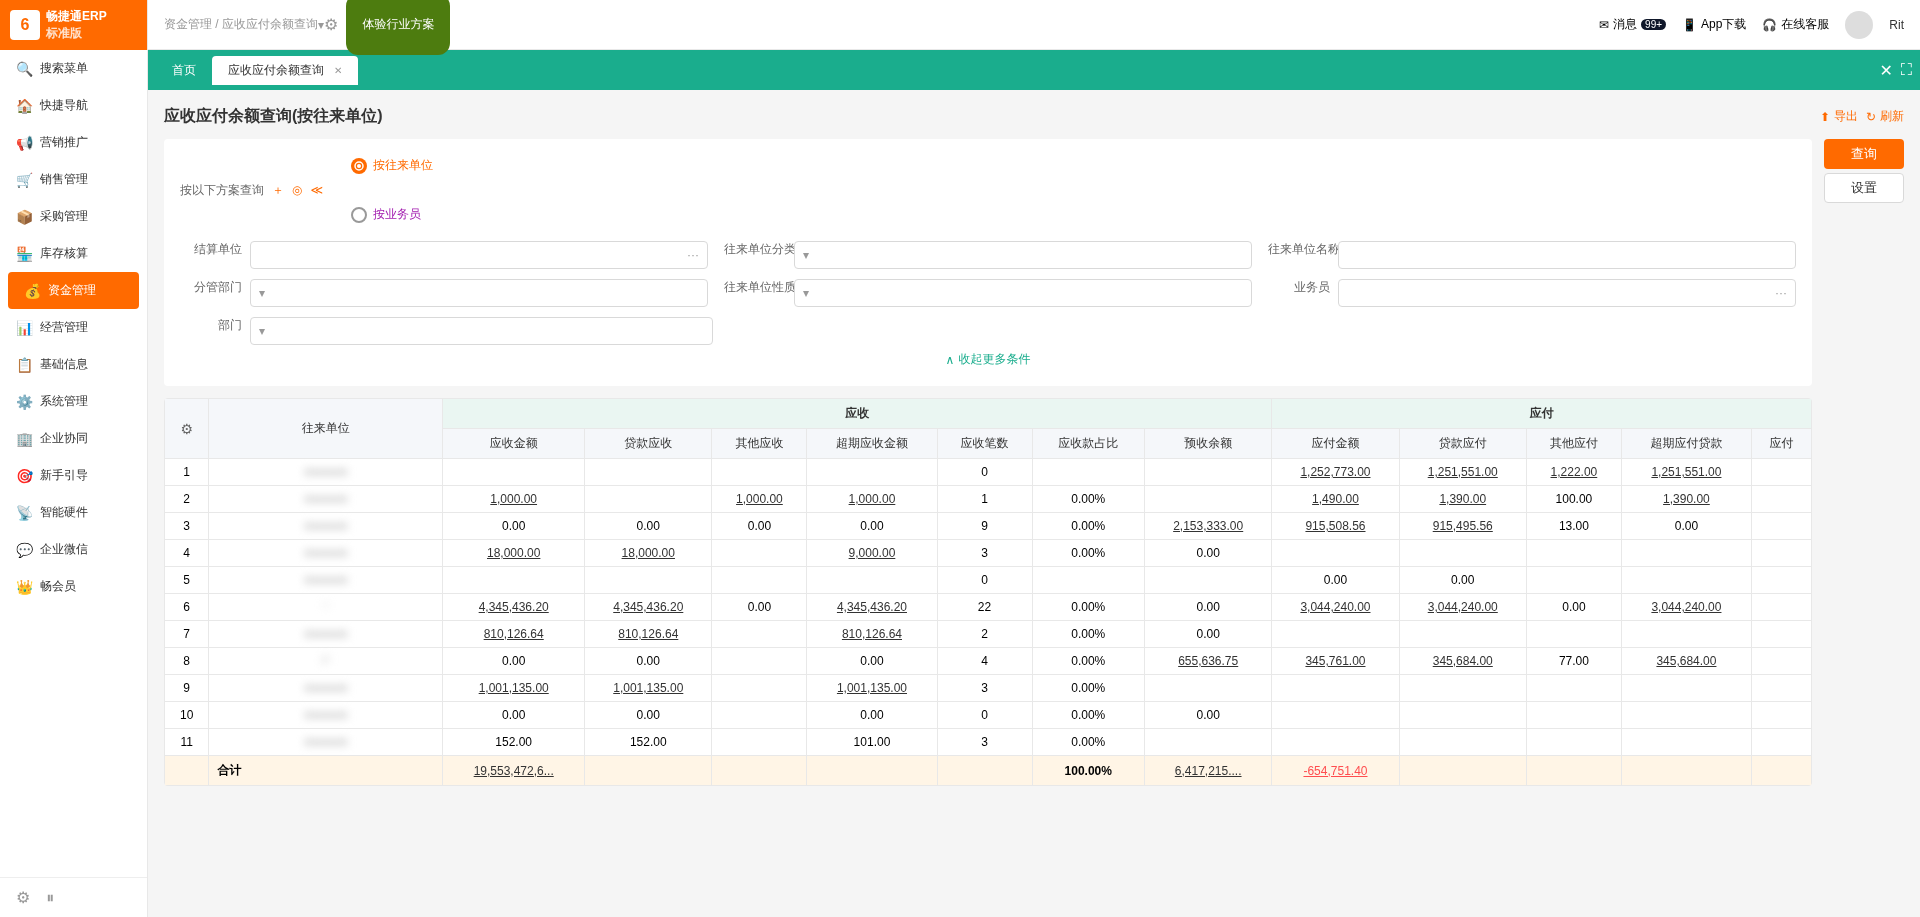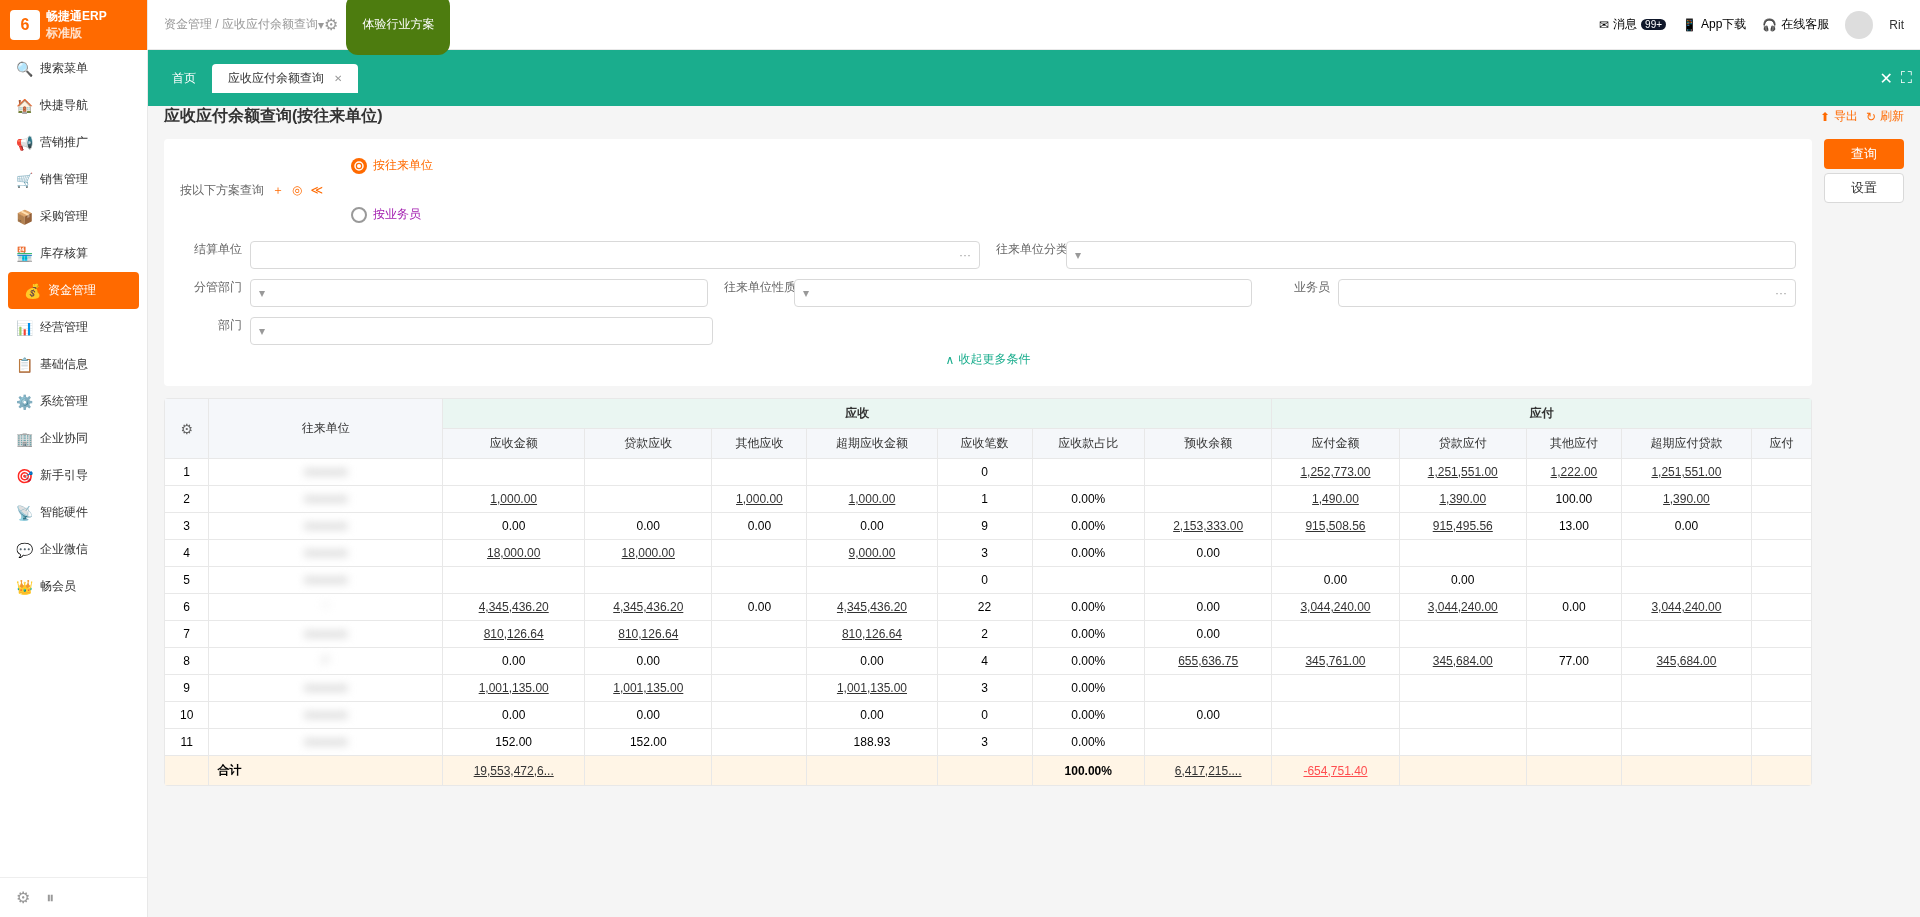--- a/index.html
+++ b/index.html
@@ -59,21 +59,21 @@
     .header-app { cursor: pointer; display: flex; align-items: center; gap: 4px; }
     .header-service { cursor: pointer; display: flex; align-items: center; gap: 4px; }
     .header-avatar {
       width: 28px; height: 28px; background: #ddd; border-radius: 50%;
       cursor: pointer;
     }
     .header-user { color: #333; cursor: pointer; }
 
     
     .tab-bar {
-      position: fixed; left: 148px; top: 50px; right: 0; height: 56px;
+      position: fixed; left: 148px; top: 50px; right: 0; height: 40px;
       background: #1aad8d; display: flex; align-items: center;
       padding: 0 8px; z-index: 99;
     }
     .tab-item {
       padding: 6px 16px; cursor: pointer; color: #fff; font-size: 13px;
       display: flex; align-items: center; gap: 6px; border-radius: 4px 4px 0 0;
     }
     .tab-item.active { background: #fff; color: #333; }
     .tab-close { color: #999; cursor: pointer; font-size: 10px; margin-left: 4px; }
     .tab-bar-right { margin-left: auto; display: flex; align-items: center; gap: 8px; }
@@ -335,20 +335,24 @@
               <span class="filter-label">结算单位</span>
               <div class="filter-input">
                 <span style="margin-left:auto;">···</span>
               </div>
             </div>
             <div class="filter-group">
               <span class="filter-label">往来单位分类</span>
               <div class="filter-select">
                 <span>▾</span>
               </div>
+            </div>
+            <div class="filter-group">
+              <span class="filter-label">往来单位名称</span>
+              <div class="filter-input"></div>
             </div>
           </div>
 
           <div class="filter-row">
             <div class="filter-group">
               <span class="filter-label">分管部门</span>
               <div class="filter-select">
                 <span>▾</span>
               </div>
             </div>
@@ -568,21 +572,21 @@
                 <td></td>
                 <td></td>
                 <td></td>
               </tr>
               <tr>
                 <td>11</td>
                 <td><span class="blurred">■■■■■■</span></td>
                 <td>152.00</td>
                 <td>152.00</td>
                 <td></td>
-                <td>188.93</td>
+                <td>101.00</td>
                 <td>3</td>
                 <td>0.00%</td>
                 <td></td>
                 <td></td>
                 <td></td>
                 <td></td>
                 <td></td>
                 <td></td>
               </tr>
             </tbody>

